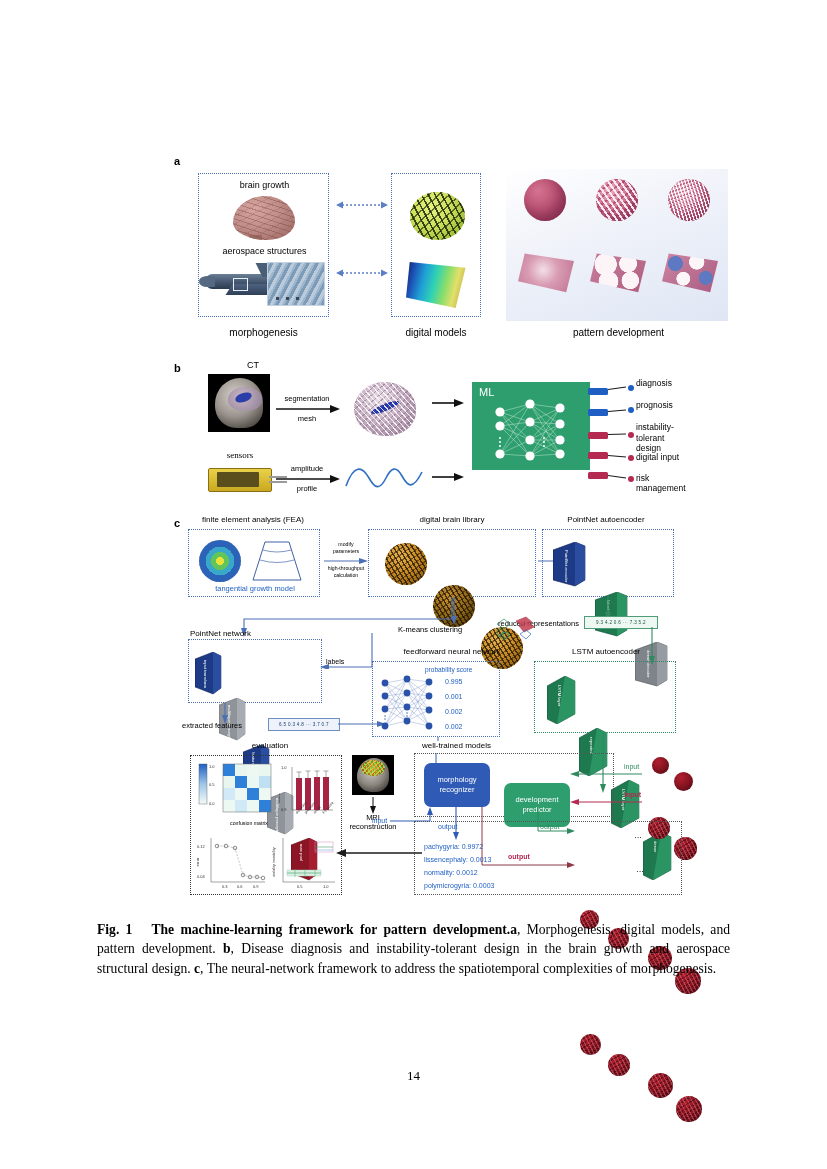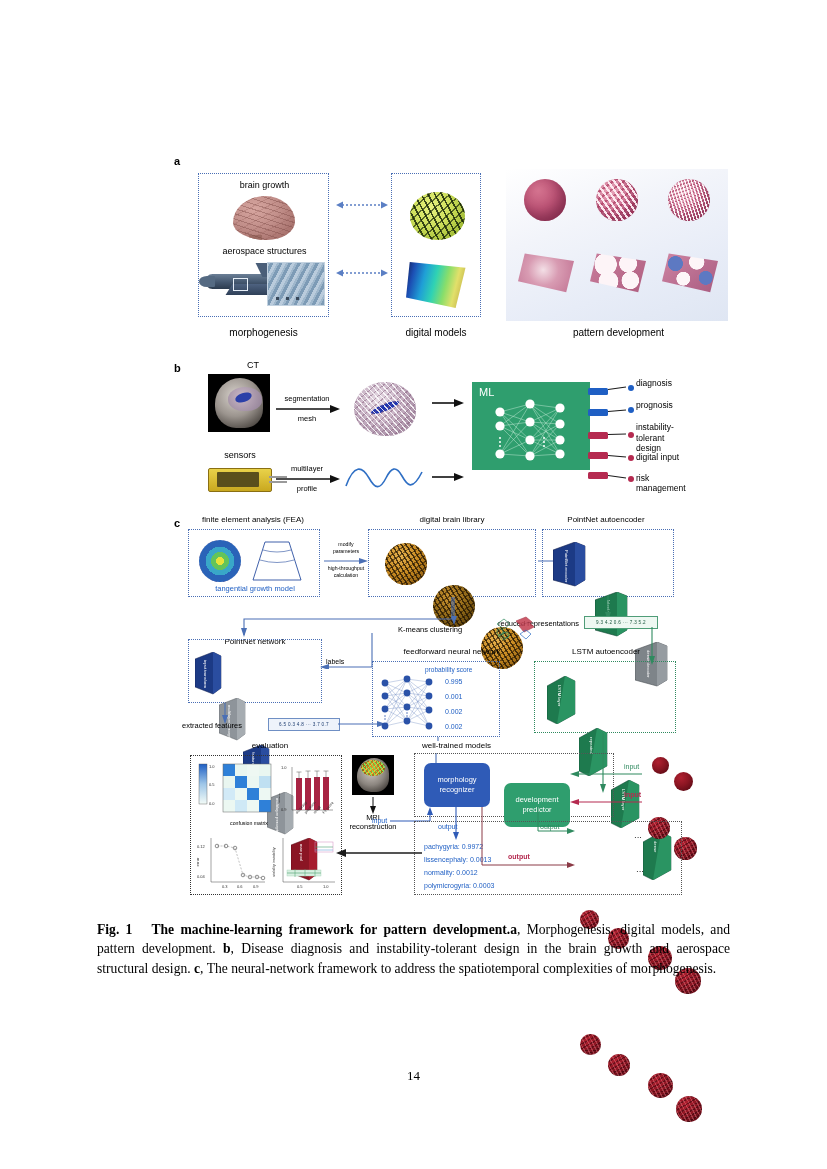--- a/index.html
+++ b/index.html
@@ -250,37 +250,37 @@
     <div class="abs b-lbl" style="left:46px;top:0px;width:62px;text-align:center;">CT</div>
     <div class="abs" style="left:32px;top:14px;">
       <div class="ct-img">
           <div class="ct-head">
             <div class="ct-brain"></div>
             <div class="ct-blue"></div>
           </div>
         </div>
     </div>
 
-    <div class="abs b-lbl" style="left:26px;top:90px;width:76px;text-align:center;">sensors</div>
+    <div class="abs b-lbl" style="left:26px;top:90px;width:76px;text-align:center;font-family:Liberation Serif, serif;">sensors</div>
     <div class="abs" style="left:32px;top:108px;">
       <div class="sensor">
           <div class="inner"></div>
           <div class="lead"></div>
           <div class="lead2"></div>
         </div>
     </div>
 
     <div class="abs cap-lbl" style="left:100px;top:34px;width:62px;text-align:center;font-size:7.5px;">segmentation</div>
     <svg class="abs" style="left:100px;top:44px;" width="64" height="10">
       <line x1="0" y1="5" x2="56" y2="5" stroke="#111" stroke-width="1.4"></line>
         <polygon points="64,5 54,1 54,9" fill="#111"></polygon>
     </svg>
     <div class="abs cap-lbl" style="left:100px;top:54px;width:62px;text-align:center;font-size:7.5px;">mesh</div>
 
-    <div class="abs cap-lbl" style="left:100px;top:104px;width:62px;text-align:center;font-size:7.5px;">multilayer</div>
+    <div class="abs cap-lbl" style="left:100px;top:104px;width:62px;text-align:center;font-size:7.5px;">amplitude</div>
     <svg class="abs" style="left:100px;top:114px;" width="64" height="10">
       <line x1="0" y1="5" x2="56" y2="5" stroke="#111" stroke-width="1.4"></line>
         <polygon points="64,5 54,1 54,9" fill="#111"></polygon>
     </svg>
     <div class="abs cap-lbl" style="left:100px;top:124px;width:62px;text-align:center;font-size:7.5px;">profile</div>
 
     <div class="abs" style="left:178px;top:22px;">
         <div class="meshbrain">
           <div class="streak"></div>
         </div>
@@ -476,21 +476,21 @@
         <g stroke="#a12a3c" stroke-width=".7" fill="#c43e50" opacity=".85">
           <polygon points="22,6 32,2 38,7 28,12"></polygon>
             <polygon points="25,11 35,7 40,12 30,17"></polygon>
         </g>
         <g stroke="#2f6fc4" stroke-width=".7" fill="none">
           <polygon points="26,19 32,15 37,19 32,24"></polygon>
         </g>
       </svg>
     </div>
 
-    <div class="abs c-lbl" style="left:14px;top:122px;width:130px;text-align:center;">PointNet network</div>
+    <div class="abs c-lbl" style="left:14px;top:114px;width:130px;text-align:left;">PointNet network</div>
     <div class="abs dash-box" style="left:12px;top:124px;width:134px;height:64px;">
       <div class="abs blockbox" style="left:6px;top:12px;">
         <svg width="30" height="44">
             <polygon points="0,7 18,0 26,4 26,36 18,42 0,35" fill="#1c3a85" stroke="#101f4e" stroke-width=".5"></polygon>
             <polygon points="18,0 26,4 26,36 18,42" fill="#2a4da0"></polygon>
           </svg>
         <span class="vlabel" style="left:13px;top:8px;">input transform</span>
       </div>
       <div class="abs blockbox" style="left:30px;top:10px;">
         <svg width="30" height="44">

